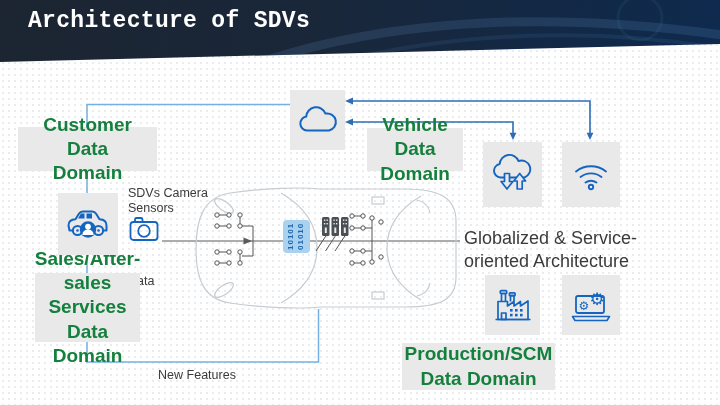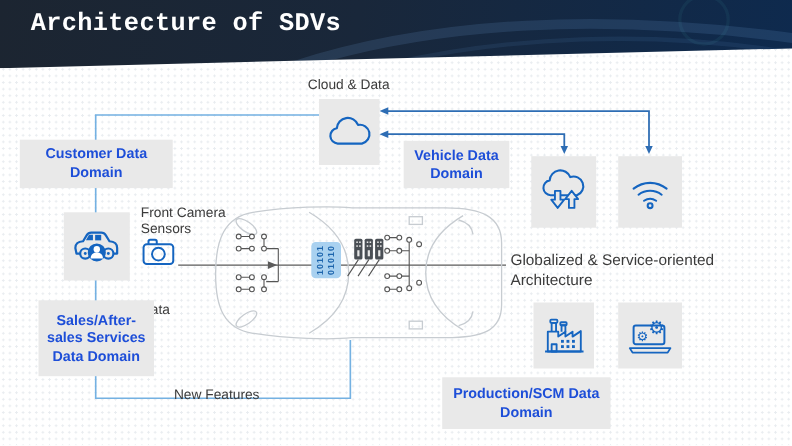--- a/index.html
+++ b/index.html
@@ -11,21 +11,21 @@
   .overlay{position:absolute;left:0;top:0;}
   
   .hdr{position:absolute;left:0;top:0;width:720px;height:64px;
        background:linear-gradient(97deg,#1c2531 0%,#19273a 45%,#0e2a4e 100%);
        clip-path:polygon(0 0,100% 0,100% 44px,0 62px);}
   .hdr h1{margin:0;position:absolute;left:28px;top:8px;color:#ffffff;
           font-size:23px;font-weight:600;letter-spacing:.3px;font-family:Liberation Mono, monospace;}
   .hdr svg{position:absolute;left:0;top:0;}
   
   .gbox{position:absolute;background:#e9e9e9;display:flex;align-items:center;justify-content:center;}
-  .domain{color:#1d4ed8;font-size:13px;font-weight:600;text-align:center;line-height:1.28;padding:2px 4px;}
+  .domain{color:#15803d;font-size:19px;font-weight:600;text-align:center;line-height:1.28;padding:2px 16px;}
   .dlabel{position:absolute;color:#3b3b3b;font-size:12.5px;line-height:1.2;}
   .center{text-align:center;}
   
   .chip{position:absolute;left:283px;top:220px;width:27px;height:33px;background:#a9d1f0;
         border-radius:4px;display:flex;align-items:center;justify-content:center;}
   .chip-inner{transform:rotate(-90deg);color:#1d65ad;font-size:8px;font-weight:bold;
               letter-spacing:1px;line-height:1.3;text-align:center;}
   .chip-inner span{display:block;}
 </style>
 </head>
@@ -125,25 +125,24 @@
           <rect x="334.3" y="227.5" width="2" height="5.5"></rect>
           <rect x="342.9" y="219.5" width="1.4" height="1.4"></rect>
             <rect x="345.5" y="219.5" width="1.4" height="1.4"></rect>
           <rect x="342.9" y="223" width="1.4" height="1.4"></rect>
             <rect x="345.5" y="223" width="1.4" height="1.4"></rect>
           <rect x="343.8" y="227.5" width="2" height="5.5"></rect>
         </g>
       </g>
     </svg>
 
-    <div class="dlabel center" style="left:252px;top:70px;width:130px;">Cloud &amp; Data</div>
-    <div class="dlabel center" style="left:132px;top:352px;width:130px;">New Features</div>
-    <div class="dlabel" style="left:128px;top:186px;width:92px;">Front Camera Sensors</div>
+    <div class="dlabel center" style="left:132px;top:368px;width:130px;">New Features</div>
+    <div class="dlabel" style="left:128px;top:186px;width:92px;">SDVs Camera Sensors</div>
     <div class="dlabel" style="left:128px;top:234px;margin-top:40px;">Data</div>
-    <div class="dlabel" style="left:464px;top:227px;width:200px;font-size:14px;line-height:1.3;">Globalized &amp; Service-oriented Architecture</div>
+    <div class="dlabel" style="left:464px;top:227px;width:200px;font-size:18px;line-height:1.3;">Globalized &amp; Service-oriented Architecture</div>
 
     <div class="gbox" style="left:18px;top:127px;width:139px;height:44px;">
       <div class="domain">Customer Data Domain</div>
     </div>
     <div class="gbox" style="left:367px;top:128px;width:96px;height:43px;">
       <div class="domain">Vehicle Data Domain</div>
     </div>
     <div class="gbox" style="left:35px;top:273px;width:105px;height:69px;">
       <div class="domain">Sales/After-sales Services Data Domain</div>
     </div>

